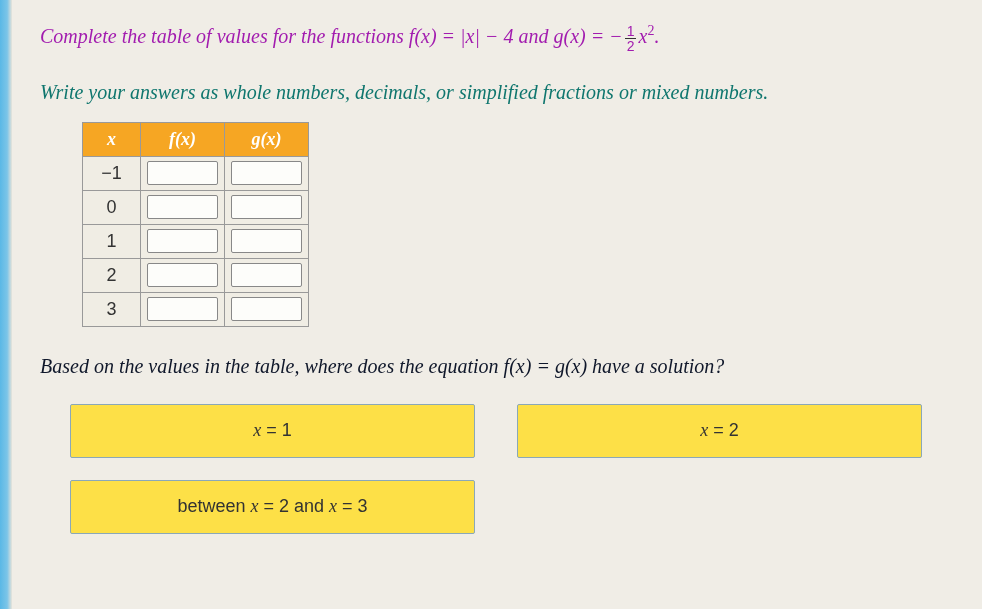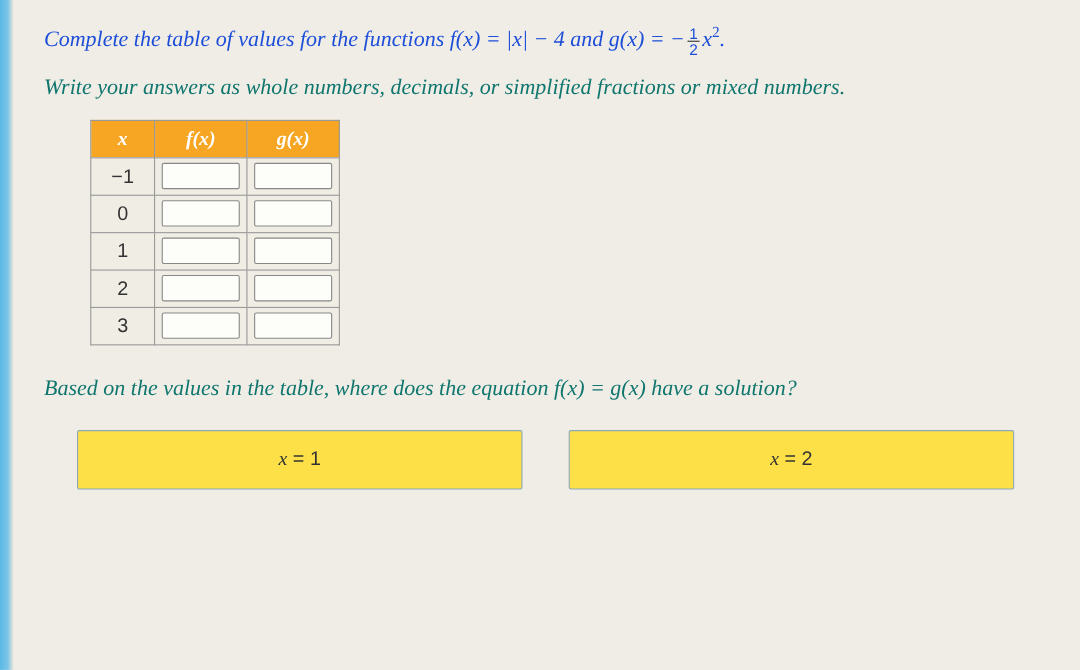--- a/index.html
+++ b/index.html
@@ -15,22 +15,22 @@
     }
     .left-edge {
       position: absolute;
       left: 0; top: 0; bottom: 0;
       width: 12px;
       background: linear-gradient(to right, #5ab8e6 0%, #7cc5e8 60%, #e8e4da 100%);
     }
     .question-line {
       font-size: 20px;
       font-style: italic;
-      color: #1d4ed8;
-      margin-bottom: 16px;
+      color: #a21caf;
+      margin-bottom: 28px;
       font-family: Georgia, serif;
       line-height: 1.5;
     }
     .question-line .var, .question-line .func { font-style: italic; }
     .instr-line {
       font-size: 20px;
       font-style: italic;
       color: #0f766e;
       margin-bottom: 18px;
       font-family: Georgia, serif;
@@ -69,21 +69,21 @@
     .input-box {
       width: 100%; height: 24px;
       border: 1px solid #888;
       background: #fdfdfa;
       border-radius: 2px;
     }
     .follow-q {
       font-size: 20px;
       font-style: italic;
       font-family: Georgia, serif;
-      color: #0f766e;
+      color: #0f172a;
       margin-left: 0;
       margin-bottom: 26px;
     }
     .choices {
       display: grid;
       grid-template-columns: 1fr 1fr;
       gap: 22px 42px;
       margin: 0 30px;
     }
     .choice {
@@ -190,13 +190,16 @@
   <span>Based on the values in the table, where does the equation </span><span class="func">f(x)</span><span> = </span><span class="func">g(x)</span><span> have a solution?</span>
 </div>
 
 <div class="choices">
   <div class="choice">
     <span><span class="var">x</span><span class="roman"> = 1</span></span>
   </div>
   <div class="choice">
     <span><span class="var">x</span><span class="roman"> = 2</span></span>
   </div>
+  <div class="choice">
+    <span><span class="roman">between </span><span class="var">x</span><span class="roman"> = 2 and </span><span class="var">x</span><span class="roman"> = 3</span></span>
+  </div>
 </div>
 
 </body></html>

